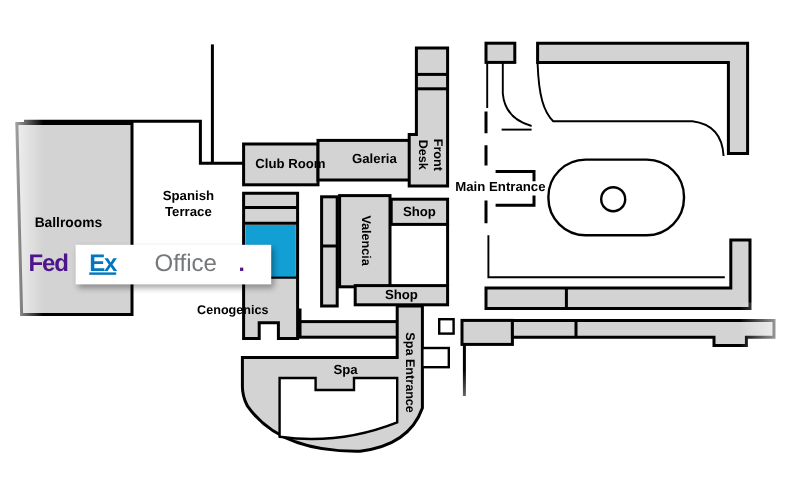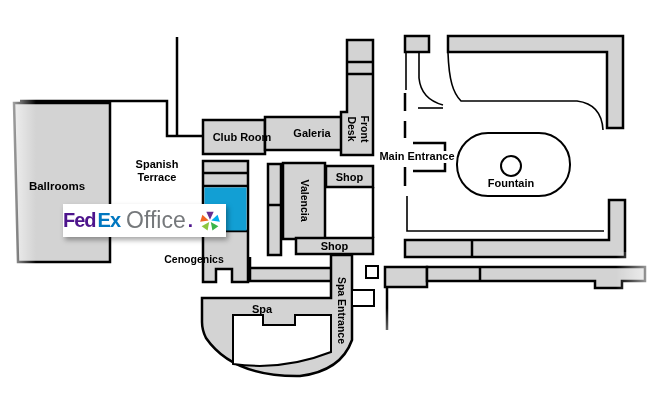--- a/index.html
+++ b/index.html
@@ -9,24 +9,24 @@
   .lbl{position:absolute;font-weight:bold;color:#000;text-align:center;
        font-size:11px;line-height:13px;white-space:nowrap;}
   .wrap{white-space:normal;}
   .rot{transform:rotate(90deg);transform-origin:50% 50%;}
   .room{fill:var(--room-fill,#d3d3d3);stroke:var(--outline,#000);stroke-width:2.5;}
   .thin{fill:none;stroke:var(--outline,#000);stroke-width:1.6;}
   .wall{fill:none;stroke:var(--outline,#000);stroke-width:2.5;}
   .white{fill:#fff;stroke:var(--outline,#000);stroke-width:2;}
   .hl{fill:var(--highlight-cyan,#129fd4);stroke:none;}
   #fedex-card{position:absolute;left:63px;top:204px;width:163px;height:33px;background:#fff;
-      box-shadow:2px 3px 5px rgba(0,0,0,.35);display:flex;align-items:center;justify-content:flex-start;gap:2px;}
+      box-shadow:2px 3px 5px rgba(0,0,0,.35);display:flex;align-items:center;justify-content:flex-end;gap:18px;}
   #fedex-card .fed{color:var(--fedex-purple,#4d148c);font-weight:bold;font-size:20px;letter-spacing:-1px;}
-  #fedex-card .ex{color:var(--fedex-blue,#0077c0);font-weight:bold;font-size:20px;letter-spacing:-1px;}
-  #fedex-card .office{color:var(--fedex-office-gray,#75787b);font-size:23px;margin-left:4px;}
+  #fedex-card .ex{color:var(--fedex-blue,#0077c0);font-weight:bold;font-size:20px;letter-spacing:-1px;text-decoration:underline;}
+  #fedex-card .office{color:var(--fedex-office-gray,#75787b);font-size:20px;margin-left:14px;}
   #fedex-card .dot{color:var(--fedex-purple,#4d148c);font-size:19px;font-weight:bold;}
   #fedex-card svg{margin-left:4px;}
 </style>
 </head>
 <body>
 
 <div id="stage">
 
   <svg id="plan" width="667" height="404" viewBox="0 0 667 404">
     <defs>
@@ -104,26 +104,25 @@
     <rect x="616" y="252" width="51" height="48" fill="url(#fadeR)"></rect>
     <rect x="378" y="308" width="22" height="55" fill="url(#fadeB)"></rect>
   </svg>
 
   <div class="lbl" style="left:6px;top:180px;width:102px;font-size:11.5px">Ballrooms</div>
   <div class="lbl wrap" style="left:126px;top:158px;width:62px">Spanish Terrace</div>
   <div class="lbl" style="left:204px;top:131px;width:76px">Club Room</div>
   <div class="lbl" style="left:265px;top:127px;width:94px">Galeria</div>
   <div class="lbl wrap rot" style="left:337px;top:115px;width:40px;height:28px;font-size:10.5px">Front Desk</div>
   <div class="lbl" style="left:367px;top:150px;width:100px">Main Entrance</div>
-  <div class="lbl" style="left:461px;top:177px;width:100px">Fountain</div>
   <div class="lbl rot" style="left:274px;top:194px;width:60px;font-size:10.5px">Valencia</div>
   <div class="lbl" style="left:326px;top:171px;width:47px">Shop</div>
   <div class="lbl" style="left:296px;top:240px;width:77px">Shop</div>
   <div class="lbl" style="left:146px;top:253px;width:96px;font-size:10.5px">Cenogenics</div>
-  <div class="lbl" style="left:237px;top:303px;width:50px">Spa</div>
+  <div class="lbl" style="left:263px;top:303px;width:50px">Spa</div>
   <div class="lbl rot" style="left:296px;top:304px;width:90px;font-size:10.5px">Spa Entrance</div>
 
   <div id="fedex-card">
     <span class="fed">Fed</span>
       <span class="ex">Ex</span>
       <span class="office">Office</span>
       <span class="dot">.</span>
     <svg width="22" height="22" viewBox="0 0 24 24">
       <g>
         <polygon points="12,10.5 8,2 16,2" fill="#652d90"></polygon>

